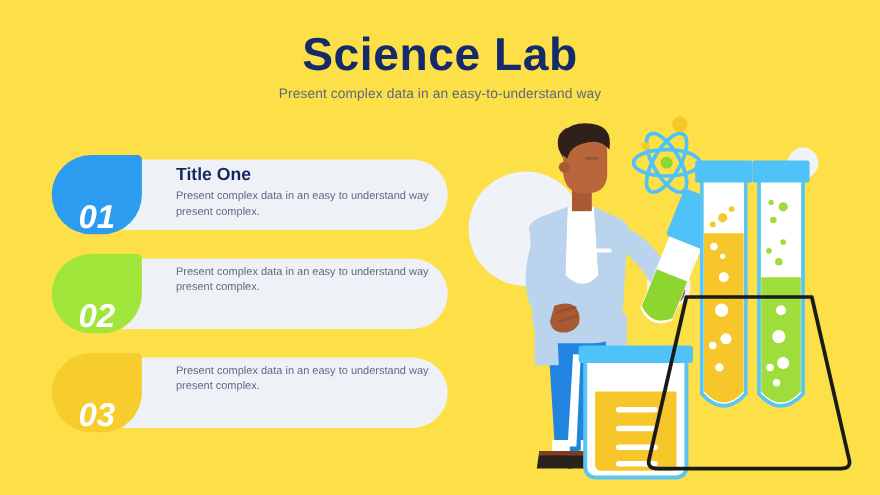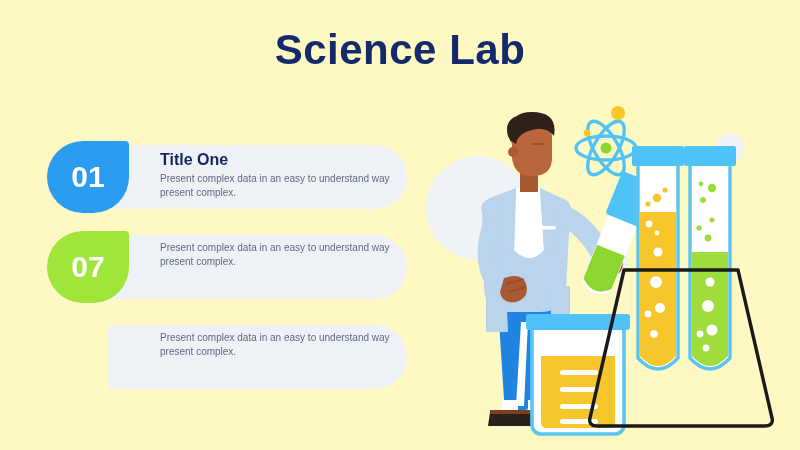--- a/index.html
+++ b/index.html
@@ -12,21 +12,21 @@
     background: #ffffff;
     font-family: "Liberation Sans", sans-serif;
     overflow: hidden;
     position: relative;
   }
 
   #slide {
     position: relative;
     width: 800px;
     height: 450px;
-    background: #fef9c3;
+    background: #fde047;
     overflow: hidden;
   }
 
   
   #header {
     position: absolute;
     top: 26px;
     left: 0;
     width: 800px;
     text-align: center;
@@ -68,23 +68,24 @@
     border-radius: 6px 32px 32px 6px;
   }
   .item-badge {
     position: absolute;
     left: 0;
     top: 0;
     width: 82px;
     height: 72px;
     border-radius: 36px 4px 36px 36px;
     display: flex;
-    align-items: center;
+    align-items: flex-end;
     justify-content: center;
     z-index: 2;
+    font-style: italic;
   }
   .badge-num {
     color: #ffffff;
     font-size: 30px;
     font-weight: bold;
     letter-spacing: 0px;
     line-height: 1;
   }
   .item-text {
     position: absolute;
@@ -117,47 +118,51 @@
     display: block;
   }
 </style>
 </head>
 <body>
 
 <div id="slide">
 
   <div id="header">
     <div id="slide-title">Science Lab</div>
+    <div id="slide-subtitle">Present complex data in an easy-to-understand way</div>
   </div>
 
   <div id="list">
 
     <div class="list-item">
       <div class="item-card"></div>
       <div class="item-badge" style="background:#2b9cf0;">
         <span class="badge-num">01</span>
       </div>
       <div class="item-text">
         <div class="item-title">Title One</div>
         <div class="item-desc">Present complex data in an easy to understand way present complex.</div>
       </div>
     </div>
 
     <div class="list-item">
       <div class="item-card"></div>
       <div class="item-badge" style="background:#a0e63a;">
-        <span class="badge-num">07</span>
+        <span class="badge-num">02</span>
       </div>
       <div class="item-text">
         <div class="item-desc">Present complex data in an easy to understand way present complex.</div>
       </div>
     </div>
 
     <div class="list-item">
       <div class="item-card"></div>
+      <div class="item-badge" style="background:#f7cd2e;">
+        <span class="badge-num">03</span>
+      </div>
       <div class="item-text">
         <div class="item-desc">Present complex data in an easy to understand way present complex.</div>
       </div>
     </div>
 
   </div>
 
   <div id="illustration">
     <svg width="380" height="350" viewBox="0 0 380 350" xmlns="http://www.w3.org/2000/svg">
 

